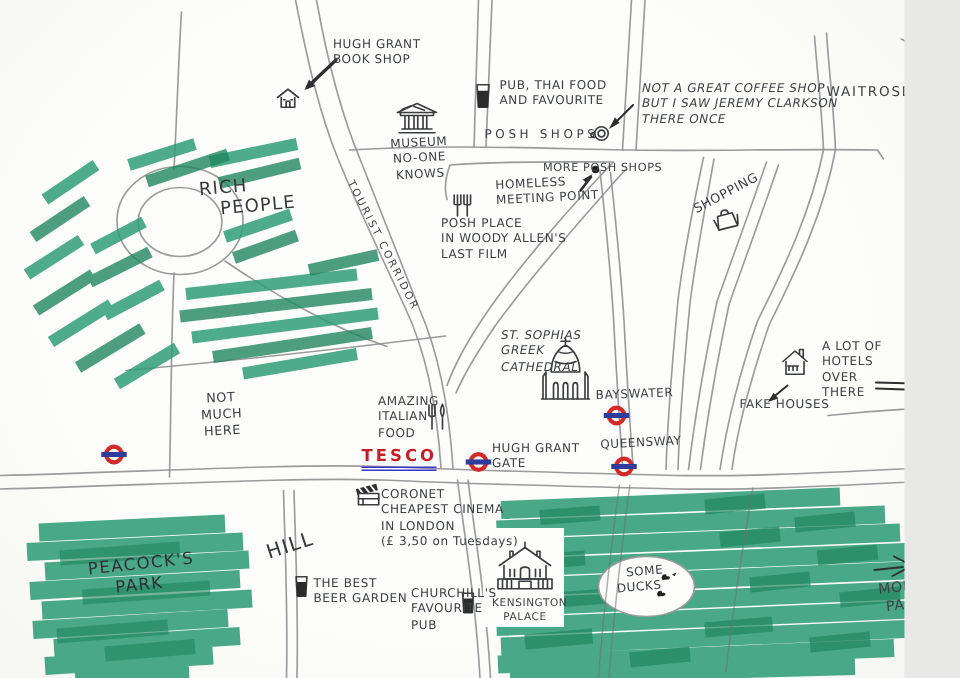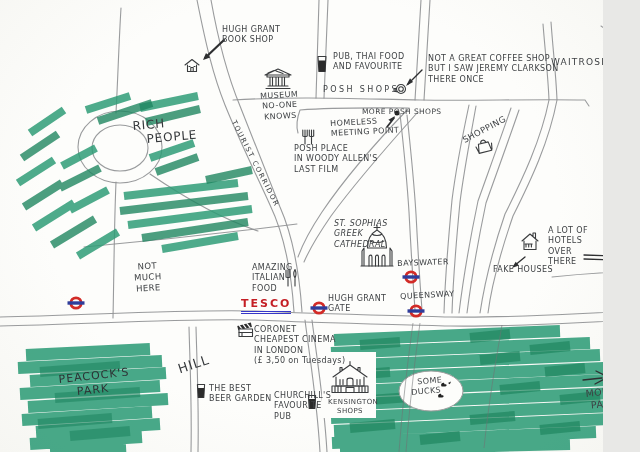--- a/index.html
+++ b/index.html
@@ -209,21 +209,21 @@
     </g>
   </g>
 </svg>
 
 <div class="lbl" style="left:222px;top:25px;">HUGH GRANT
 BOOK SHOP</div>
 <div class="lbl" style="left:253px;top:92px;width:52px;text-align:center;transform:rotate(-3deg);">MUSEUM
 NO-ONE KNOWS</div>
 <div class="lbl" style="left:333px;top:52px;">PUB, THAI FOOD
 AND FAVOURITE</div>
-<div class="lbl" style="left:428px;top:54px;">NOT A GREAT COFFEE SHOP
+<div class="lbl" style="left:428px;top:54px;font-style:italic;">NOT A GREAT COFFEE SHOP
 BUT I SAW JEREMY CLARKSON
 THERE ONCE</div>
 <div class="lbl" style="left:551px;top:57px;font-size:9px;letter-spacing:1.2px;">WAITROSE</div>
 <div class="lbl" style="left:323px;top:85px;letter-spacing:2.4px;">POSH SHOPS</div>
 <div class="lbl" style="left:320px;top:107px;font-size:7.5px;padding-left:42px;">MORE POSH SHOPS</div>
 <div class="lbl" style="left:330px;top:119px;transform:rotate(-3deg);">HOMELESS
 MEETING POINT</div>
 <div class="lbl" style="left:461px;top:136px;transform:rotate(-28deg);font-size:8.5px;">SHOPPING</div>
 <div class="lbl" style="left:237px;top:119px;transform:rotate(63deg);font-size:7px;letter-spacing:1.6px;">TOURIST CORRIDOR</div>
 <div class="lbl big" style="left:145px;top:119px;text-indent:-13px;transform:rotate(-5deg);line-height:1.15;">RICH
@@ -251,21 +251,21 @@
 CHEAPEST CINEMA
 IN LONDON
 (£ 3,50 on Tuesdays)</div>
 <div class="lbl" style="left:176px;top:362px;font-size:13px;letter-spacing:1px;transform:rotate(-18deg);color:#35383b;">HILL</div>
 <div class="lbl" style="left:274px;top:391px;">CHURCHILL'S
 FAVOURITE
 PUB</div>
 <div class="lbl" style="left:209px;top:384px;">THE BEST
 BEER GARDEN</div>
 <div class="lbl" style="left:328px;top:398px;width:44px;text-align:center;font-size:7px;">KENSINGTON
-SHOPS</div>
+PALACE</div>
 <div class="lbl" style="left:58px;top:373px;width:66px;text-align:center;font-size:11px;transform:rotate(-6deg);color:#2e3134;letter-spacing:1px;">PEACOCK'S
 PARK</div>
 <div class="lbl" style="left:410px;top:378px;text-indent:7px;transform:rotate(-5deg);">SOME
 DUCKS</div>
 <div class="lbl" style="left:585px;top:388px;font-size:9.5px;text-indent:-4px;padding-left:4px;transform:rotate(-6deg);">MORE
 PARK</div>
 
 </div>
 
 </body></html>

